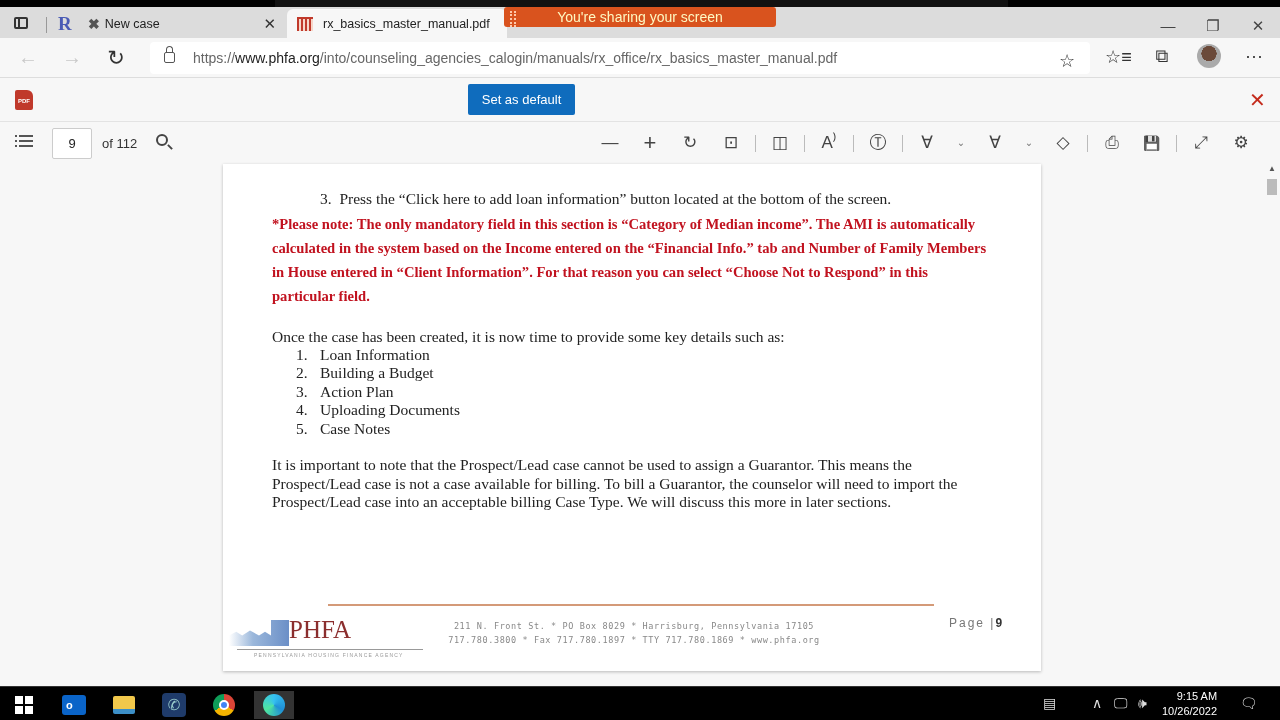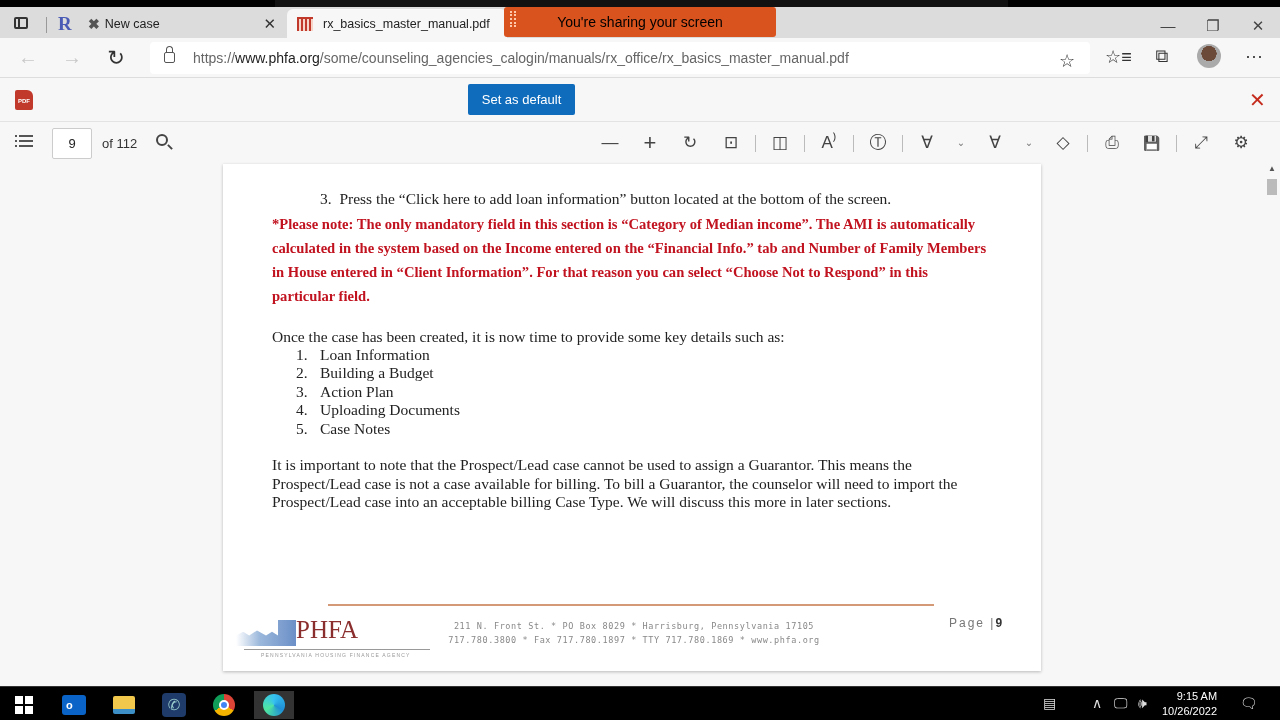--- a/index.html
+++ b/index.html
@@ -18,21 +18,21 @@
   .tab-sep { position: absolute; left: 46px; top: 10px; width: 1px; height: 16px; background: #999; }
   .tab { position: absolute; top: 2px; height: 29px; display: flex; align-items: center; font-size: 12.5px; color: #222; }
   .tab.inactive { left: 52px; width: 234px; }
   .tab.active { left: 287px; width: 220px; background: #f7f7f7; border-radius: 6px 6px 0 0; }
   .r-icon { font-family: "Liberation Serif", serif; color: #4a5bb5; font-size: 19px; font-weight: bold; width: 22px; margin-left: 6px; }
   .tool-x-icon { font-size: 14px; color: #555; margin-left: 8px; margin-right: 5px; font-weight: bold; }
   .tab-close { position: absolute; right: 10px; top: 6px; font-size: 15px; color: #333; }
   .pdf-fav { width: 16px; height: 14px; margin-left: 10px; margin-right: 10px; background: repeating-linear-gradient(90deg, #c0392b 0 2px, #f7d6c9 2px 4px); border-top: 2px solid #c0392b; }
 
   
-  .share-banner { position: absolute; left: 504px; top: 7px; width: 272px; height: 30px; background: #d9531e; border-radius: 3px; color: #000000; font-size: 14px; display: flex; align-items: center; justify-content: center; }
+  .share-banner { position: absolute; left: 504px; top: 7px; width: 272px; height: 20px; background: #d9531e; border-radius: 3px; color: #fef9c3; font-size: 14px; display: flex; align-items: center; justify-content: center; }
   .share-banner .grip { position: absolute; left: 6px; top: 4px; width: 6px; height: 16px; border-left: 2px dotted #ffc8a8; border-right: 2px dotted #ffc8a8; }
 
   .win-ctrl { position: absolute; top: 10px; font-size: 15px; color: #444; width: 30px; text-align: center; }
 
   
   .navrow { position: absolute; left: 0; top: 38px; width: 1280px; height: 40px; background: #f7f7f7; border-bottom: 1px solid #ddd; }
   .nav-btn { position: absolute; top: 8px; font-size: 20px; color: #c8c8c8; width: 28px; text-align: center; }
   .nav-btn.refresh { color: #333; font-size: 21px; }
   .urlbox { position: absolute; left: 150px; top: 4px; width: 940px; height: 32px; background: #fff; border-radius: 4px; }
   .lock-icon { position: absolute; left: 14px; top: 10px; width: 11px; height: 11px; border: 1.6px solid #555; border-radius: 2px; }
@@ -66,21 +66,21 @@
   .docarea { position: absolute; left: 0; top: 164px; width: 1280px; height: 522px; background: #f7f7f7; }
   .page { position: absolute; left: 223px; top: 0; width: 818px; height: 507px; background: #fff; box-shadow: 0 1px 3px rgba(0,0,0,.25); font-family: "Liberation Serif", serif; color: #222; }
   .step3 { position: absolute; left: 97px; top: 2px; font-size: 15.5px; margin-top: 24px; }
   .note { position: absolute; left: 49px; top: 48px; width: 720px; font-size: 14.6px; font-weight: bold; color: #c1121f; line-height: 24px; }
   .intro { position: absolute; left: 49px; top: 164px; font-size: 15.5px; }
   .list { position: absolute; left: 73px; top: 182px; font-size: 15.5px; line-height: 18.4px; list-style: none; }
   .list li { display: flex; }
   .list .num { width: 24px; }
   .para { position: absolute; left: 49px; top: 292px; width: 730px; font-size: 15.5px; line-height: 18.7px; }
   .footer-line { position: absolute; left: 105px; top: 440px; width: 606px; height: 2px; background: #d49a78; }
-  .logo { position: absolute; left: 13px; top: 452px; width: 200px; height: 42px; text-decoration: underline; }
+  .logo { position: absolute; left: 6px; top: 452px; width: 200px; height: 42px; text-decoration: underline; }
   .logo .house { position: absolute; left: 0; top: 4px; width: 60px; height: 26px; background: linear-gradient(90deg, #ffffff 0%, #9ab7db 40%, #6b8fc7 100%); clip-path: polygon(0 100%, 0 60%, 12% 45%, 22% 60%, 35% 40%, 50% 60%, 60% 45%, 70% 60%, 70% 0, 100% 0, 100% 100%); }
   .logo .name { position: absolute; left: 60px; top: 0; font-size: 25px; color: #8b2e2e; letter-spacing: 0px; }
   .logo .rule { position: absolute; left: 8px; top: 33px; width: 186px; height: 1px; background: #999; }
   .logo .tag { position: absolute; left: 25px; top: 36px; font-size: 5px; color: #999; letter-spacing: 1.2px; font-family: "Liberation Sans", sans-serif; }
   .addr { position: absolute; left: 213px; top: 455px; width: 396px; font-size: 8.5px; color: #888; text-align: center; line-height: 14px; font-family: "DejaVu Sans Mono", monospace; letter-spacing: 0.6px; }
   .pagenum { position: absolute; left: 726px; top: 452px; font-size: 12px; color: #777; letter-spacing: 2px; font-family: Liberation Sans, sans-serif; }
   .pagenum b { color: #333; }
   .scroll-up { position: absolute; left: 1268px; top: 0; font-size: 8px; color: #555; }
   .scroll-thumb { position: absolute; left: 1267px; top: 15px; width: 10px; height: 16px; background: #bbb; }
 
@@ -130,21 +130,21 @@
     <span class="grip"></span>
     <span>You're sharing your screen</span>
   </div>
 
   <div class="navrow">
     <span class="nav-btn" style="left:14px;">←</span>
     <span class="nav-btn" style="left:58px;">→</span>
     <span class="nav-btn refresh" style="left:102px;">↻</span>
     <div class="urlbox">
       <span class="lock-icon"></span>
-      <span class="url-text"><span>https://</span><b>www.phfa.org</b><span>/some/counseling_agencies_calogin/manuals/rx_office/rx_basics_master_manual.pdf</span></span>
+      <span class="url-text"><span>https://</span><b>www.phfa.org</b><span>/into/counseling_agencies_calogin/manuals/rx_office/rx_basics_master_manual.pdf</span></span>
       <span class="addr-icon" style="left:904px;">☆</span>
     </div>
     <span class="addr-icon" style="left:1105px;">☆≡</span>
     <span class="addr-icon" style="left:1149px;">⧉</span>
     <div class="avatar"></div>
     <span class="addr-icon" style="left:1241px;">···</span>
   </div>
 
   <div class="infobar">
     <div class="pdf-badge">PDF</div>

